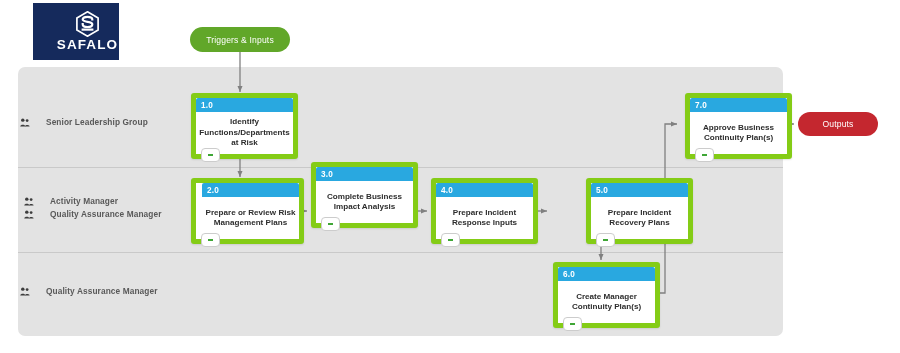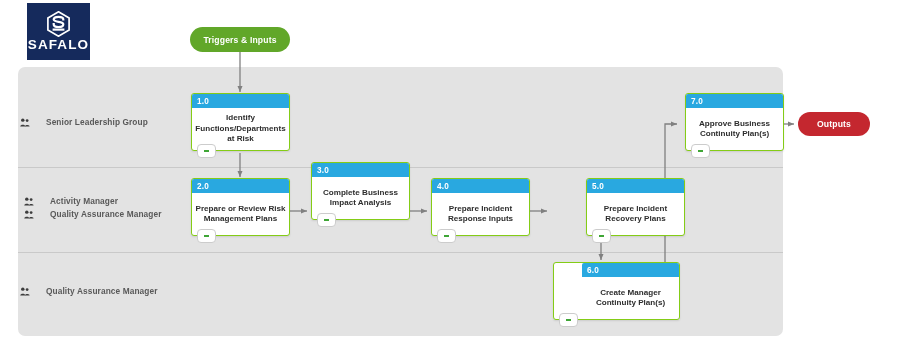--- a/index.html
+++ b/index.html
@@ -7,23 +7,23 @@
     width:900px;height:353px;
     background:#ffffff;
     font-family:"Liberation Sans", sans-serif;
     overflow:hidden;
     position:relative;
   }
   #canvas{position:absolute;left:0;top:0;width:900px;height:353px;}
 
   
   .logo{
-    position:absolute;left:27px;top:3px;width:63px;height:57px;
+    position:absolute;left:33px;top:3px;width:63px;height:57px;
     background:#152a5c;display:flex;flex-direction:column;
-    align-items:center;justify-content:center;
+    align-items:center;justify-content:center;padding-left:23px;
   }
   .logo-mark{width:25px;height:26px;margin-bottom:1px;}
   .logo-text{
     color:#ffffff;font-size:13.5px;font-weight:bold;
     letter-spacing:1.1px;line-height:1;
   }
 
   
   .pool{
     position:absolute;left:18px;top:67px;width:765px;height:269px;
@@ -37,21 +37,21 @@
     color:#595959;font-size:8.3px;font-weight:bold;
     letter-spacing:.1px;white-space:nowrap;
   }
   .lane-label .rows{display:flex;flex-direction:column;gap:3px;}
   .lane-label .row{display:flex;align-items:center;gap:16px;}
   .people-icon{width:10px;height:9px;flex:none;display:block;}
 
   
   .task{
     position:absolute;width:97px;height:56px;background:#ffffff;
-    border:1px solid #84cc16;border-radius:3px;
+    border:5px solid #84cc16;border-radius:3px;
     box-shadow:0 1px 2px rgba(0,0,0,.10);
   }
   .task .hdr{
     height:14px;background:#29a8e0;border-radius:2px 2px 0 0;
     color:#ffffff;font-size:8.2px;font-weight:bold;
     padding:0 0 0 5px;display:flex;align-items:center;letter-spacing:.2px;
   }
   .task .body{
     height:42px;display:flex;align-items:center;justify-content:center;
     text-align:center;padding:0 3px;box-sizing:border-box;
@@ -60,25 +60,25 @@
   .badge{
     position:absolute;left:5px;bottom:-8px;width:17px;height:12px;
     background:#ffffff;border:1px solid #cccccc;border-radius:4px;
     display:flex;align-items:center;justify-content:center;
   }
   .badge .dash{width:5px;height:2px;background:#3fa636;display:block;}
 
   
   .pill{
     position:absolute;display:flex;align-items:center;justify-content:center;
-    color:#ffffff;font-size:8.6px;font-weight:bold;letter-spacing:.15px;
+    color:#ffffff;font-size:8.6px;font-weight:normal;letter-spacing:.15px;
     border-radius:999px;
   }
   .pill-start{left:190px;top:27px;width:100px;height:25px;background:#61a729;}
-  .pill-end{left:798px;top:112px;width:72px;height:24px;background:#c4272f;justify-content:center;}
+  .pill-end{left:798px;top:112px;width:80px;height:24px;background:#c4272f;justify-content:center;}
 
   
   #wires{position:absolute;left:0;top:0;width:900px;height:353px;pointer-events:none;}
 </style>
 </head>
 <body>
 
 <div id="canvas">
 
   <div class="logo">
@@ -174,21 +174,21 @@
   </div>
 
   <div class="task" style="left:191px;top:93px;">
     <div class="hdr">1.0</div>
     <div class="body">Identify Functions/Departments at Risk</div>
     <div class="badge">
         <span class="dash"></span>
       </div>
   </div>
 
-  <div class="task" style="left:191px;top:178px;">
+  <div class="task" style="left:191px;top:178px;padding-left:6px;">
     <div class="hdr">2.0</div>
     <div class="body">Prepare or Review Risk Management Plans</div>
     <div class="badge">
         <span class="dash"></span>
       </div>
   </div>
 
   <div class="task" style="left:311px;top:162px;">
     <div class="hdr">3.0</div>
     <div class="body">Complete Business Impact Analysis</div>
@@ -206,21 +206,21 @@
   </div>
 
   <div class="task" style="left:551px;top:178px;margin-left:35px;">
     <div class="hdr">5.0</div>
     <div class="body">Prepare Incident Recovery Plans</div>
     <div class="badge">
         <span class="dash"></span>
       </div>
   </div>
 
-  <div class="task" style="left:553px;top:262px;padding-left:28px;">
+  <div class="task" style="left:553px;top:262px;">
     <div class="hdr">6.0</div>
     <div class="body">Create Manager Continuity Plan(s)</div>
     <div class="badge">
         <span class="dash"></span>
       </div>
   </div>
 
   <div class="task" style="left:671px;top:93px;margin-left:14px;">
     <div class="hdr">7.0</div>
     <div class="body">Approve Business Continuity Plan(s)</div>

